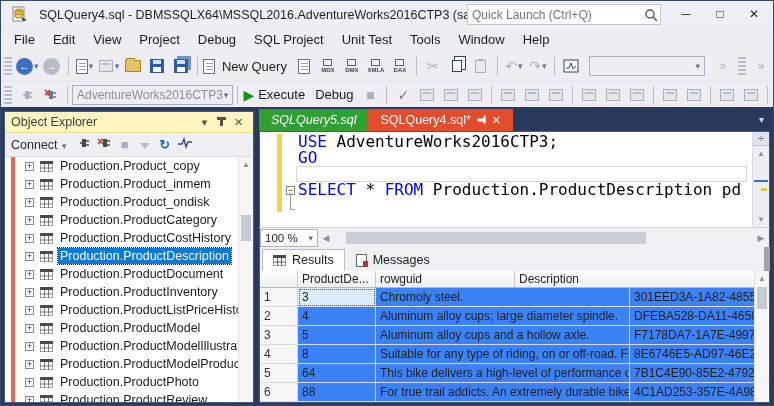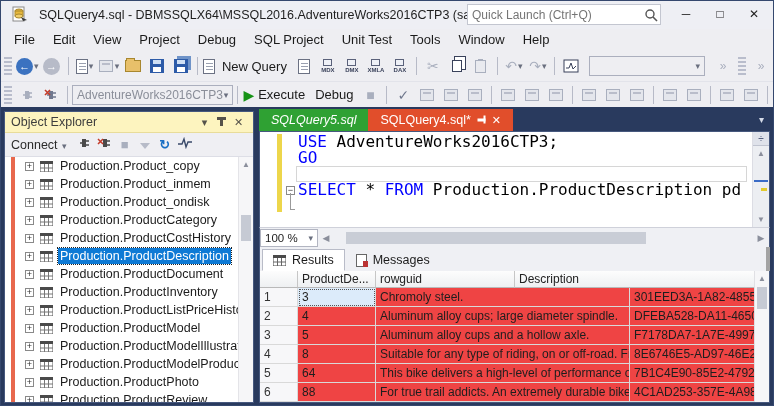--- a/index.html
+++ b/index.html
@@ -102,27 +102,27 @@
   .emark-yellow{position:absolute;left:8px;right:2px;top:56px;height:3px;background:#e2cb2e}
 
   
   .zoombar{position:absolute;left:0;top:118px;right:0;height:20px;background:#eff0f4;border:1px solid #46587e;border-top:1px solid #cfd1da;border-bottom:0;display:flex;align-items:center}
   .zoomsel{width:58px;height:18px;background:#fff;border:1px solid #b2b5c1;display:flex;align-items:center;justify-content:space-between;padding:0 4px;font-size:11.5px;margin-left:0}
   .hs-arrow{width:16px;text-align:center;color:#8b8f9c;font-size:9px}
   .hs-track{flex:1;height:14px;position:relative;margin-right:14px}
   .hs-thumb{position:absolute;left:12px;top:1px;width:300px;height:12px;background:#c9cdd6}
 
   
-  .rtabs{position:absolute;left:0;top:138px;right:0;height:24px;background:#eff0f4;border-left:1px solid #46587e;border-right:4px solid #a3a3a3;display:flex;align-items:flex-end;padding-left:2px}
+  .rtabs{position:absolute;left:0;top:138px;right:0;height:24px;background:#eff0f4;border-left:1px solid #46587e;border-right:6px solid #a3a3a3;display:flex;align-items:flex-end;padding-left:2px}
   .rtab{height:22px;display:flex;align-items:center;padding:0 10px;font-size:12.5px;color:#1b1b1b;border:1px solid transparent}
   .rtab.active{background:#fff;border-color:#b9bcc8;border-bottom-color:#fff}
   .rtab .ric{margin-right:6px}
   .msg-ic{width:11px;height:13px;background:#fff;border:1px solid #666;position:relative}
   .msg-ic:after{content:"";position:absolute;right:-2px;bottom:-1px;width:5px;height:6px;background:#b33}
-  .grid{position:absolute;left:0;top:162px;right:0;bottom:0;background:#ef4444;border:1px solid #46587e;border-top:0;overflow:hidden}
+  .grid{position:absolute;left:0;top:162px;right:0;bottom:0;background:#3b82f6;border:1px solid #46587e;border-top:0;overflow:hidden}
   .grow{display:flex;height:19px}
   .grow.head{height:17px}
   .gc{border-right:1px solid #d9d9d9;border-bottom:1px solid #d9d9d9;padding:0 4px;font-size:12px;line-height:18px;white-space:nowrap;overflow:hidden}
   .head .gc{background:linear-gradient(#fdfdfd,#eef0f2);border-right:1px solid #c6c6c6;border-bottom:1px solid #b9b9b9;line-height:16px;color:#222}
   .c-num{width:38px;flex:0 0 auto;background:#f7f7f9;color:#333}
   .c-id{width:78px;flex:0 0 auto}
   .c-desc{width:254px;flex:0 0 auto}
   .c-guid{flex:1}
   .cell-sel{background:#dcebfa;outline:1px dotted #555;outline-offset:-2px}
   .gscroll{position:absolute;right:0;top:0;bottom:0;width:15px;background:#f6f6f8;border-left:1px solid #e0e0e4}

